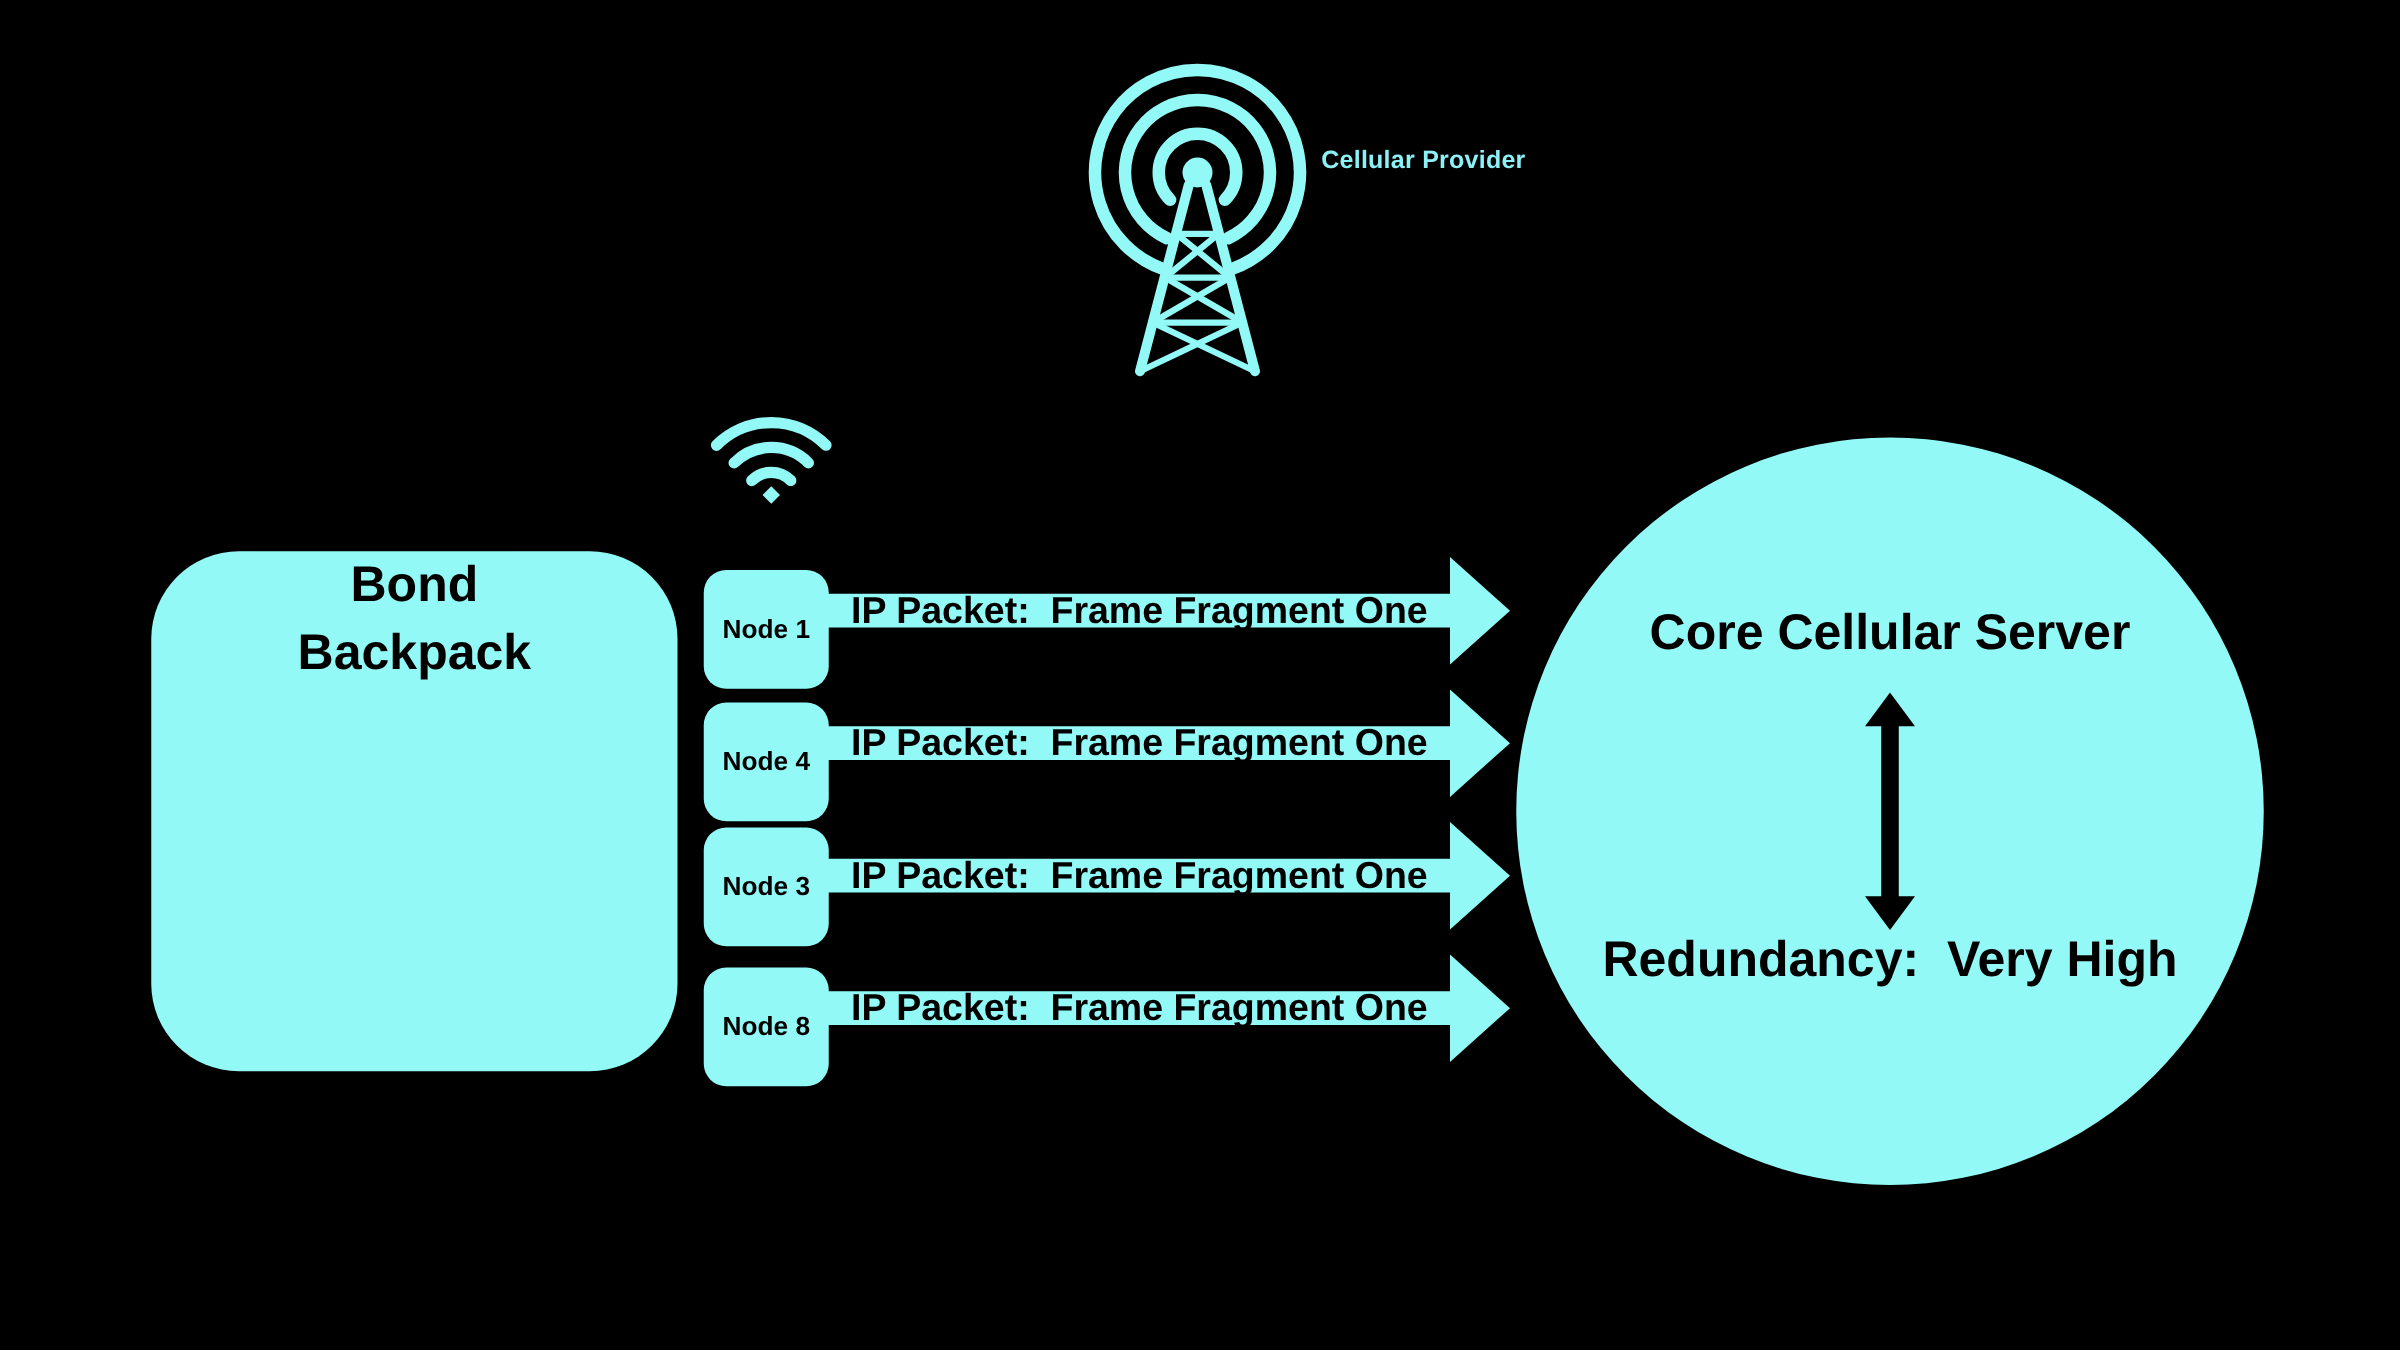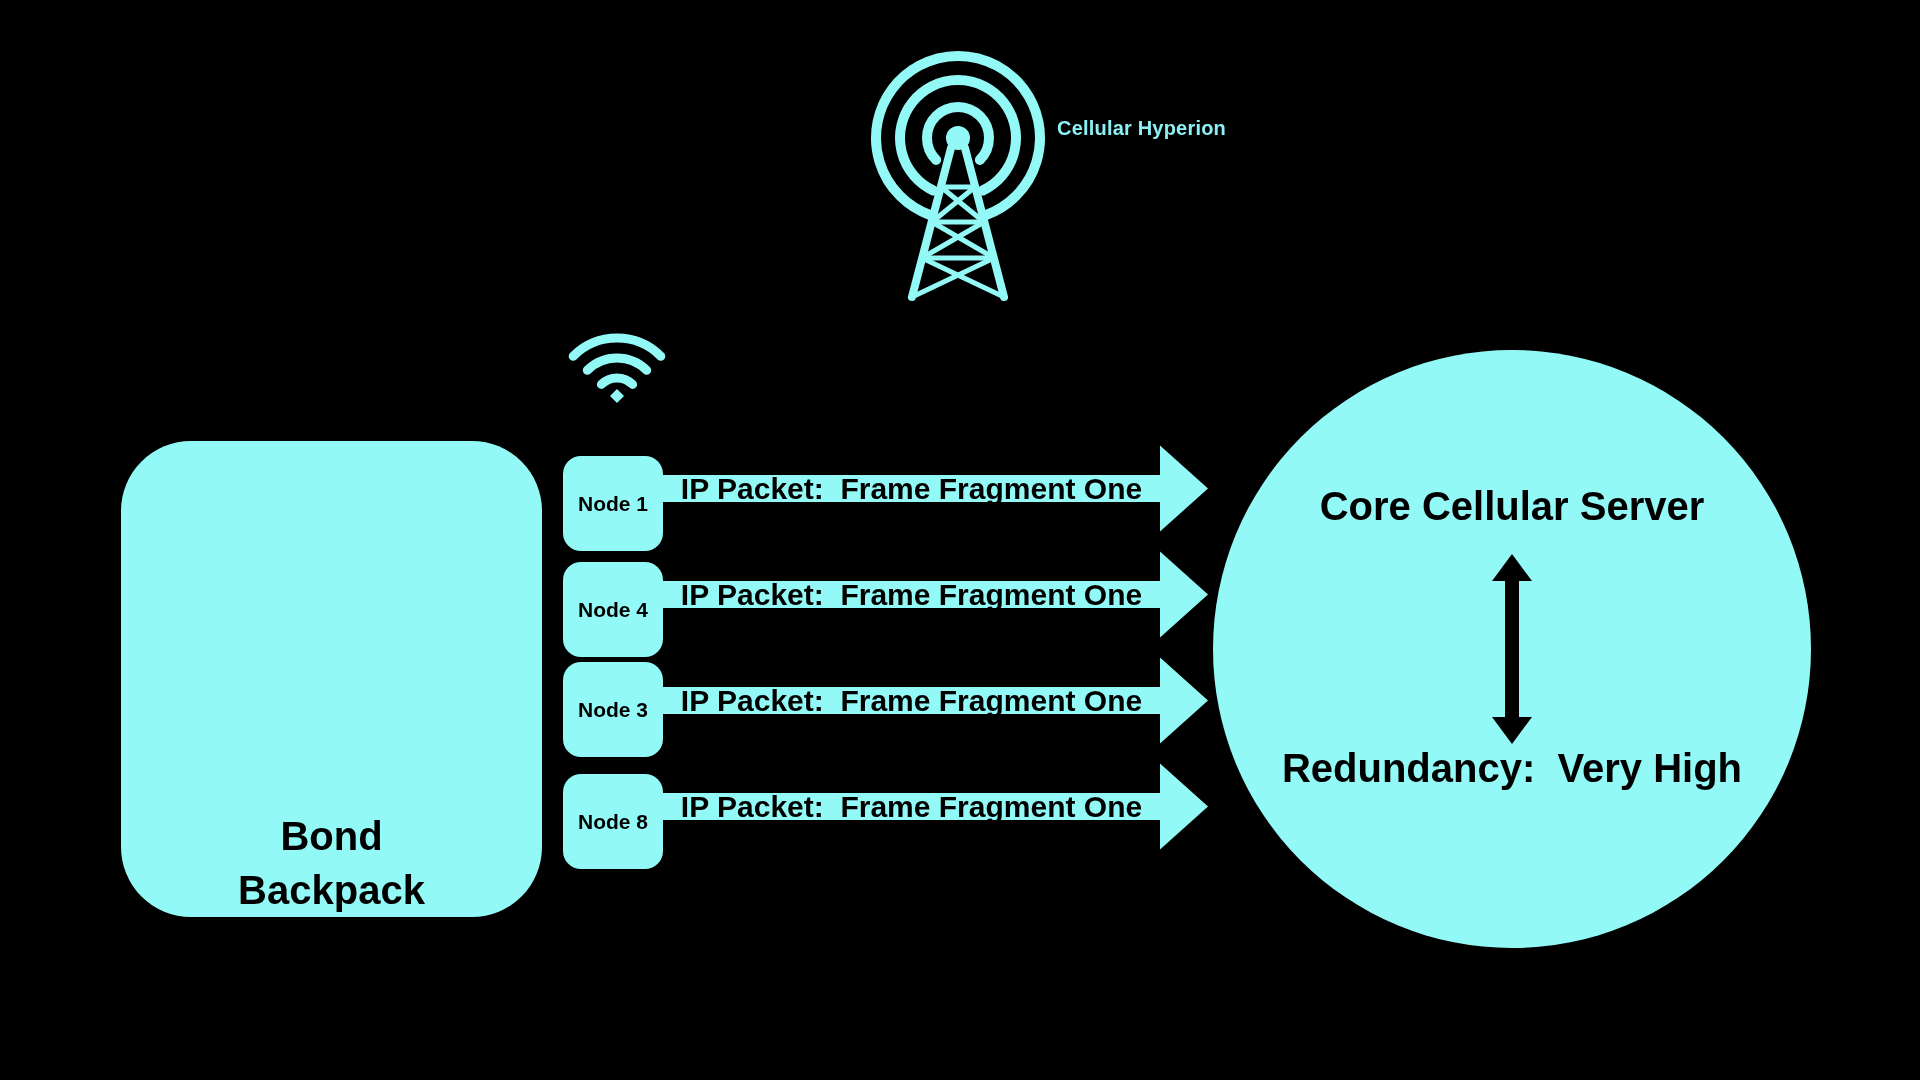--- a/index.html
+++ b/index.html
@@ -9,22 +9,22 @@
   }
   .abs{position:absolute;}
   .cyan-fill{background:#93F9F6;}
   
   .icon-stroke{stroke:#93F9F6;fill:none;}
   .cellular-label{
     left:1057px;top:117px;width:300px;
     color:#8CF0F5;font-size:20px;font-weight:bold;letter-spacing:.2px;
   }
   .backpack-box{
-    left:121px;top:441px;width:421px;height:476px;border-radius:70px;
-    display:flex;align-items:flex-end;justify-content:center;text-align:center;
+    left:121px;top:441px;width:421px;height:416px;border-radius:70px;
+    display:flex;align-items:flex-start;justify-content:center;text-align:center;
   }
   .backpack-text{
     color:#000;font-weight:bold;font-size:40px;line-height:54px;white-space:pre-line;
   }
   .node-box{
     left:563px;width:100px;height:95px;border-radius:18px;z-index:2;
     display:flex;align-items:center;justify-content:center;margin-top:15px;
   }
   .node-label{color:#000;font-weight:bold;font-size:21px;}
   .packet-label{
@@ -67,21 +67,21 @@
       <path d="M 72 220 L 144 220"></path>
       <path d="M 91 149 L 134 184"></path>
       <path d="M 125 149 L 82 184"></path>
       <path d="M 82 184 L 144 220"></path>
       <path d="M 134 184 L 72 220"></path>
       <path d="M 72 220 L 154 259"></path>
       <path d="M 144 220 L 62 259"></path>
     </g>
   </svg>
 
-  <div class="abs cellular-label">Cellular Hyperion</div>
+  <div class="abs cellular-label">Cellular Provider</div>
 
   <svg class="abs" style="left:552px;top:325px;" width="130" height="85" viewBox="0 0 130 85">
     <g class="icon-stroke" stroke-linecap="round" stroke-width="9">
       <path d="M 21.2 31.2 A 62 62 0 0 1 108.8 31.2"></path>
       <path d="M 35.3 45.3 A 42 42 0 0 1 94.7 45.3"></path>
       <path d="M 49.4 59.4 A 22 22 0 0 1 80.6 59.4"></path>
     </g>
     <polygon points="65,64 72,71 65,78 58,71" fill="#93F9F6"></polygon>
   </svg>
 

